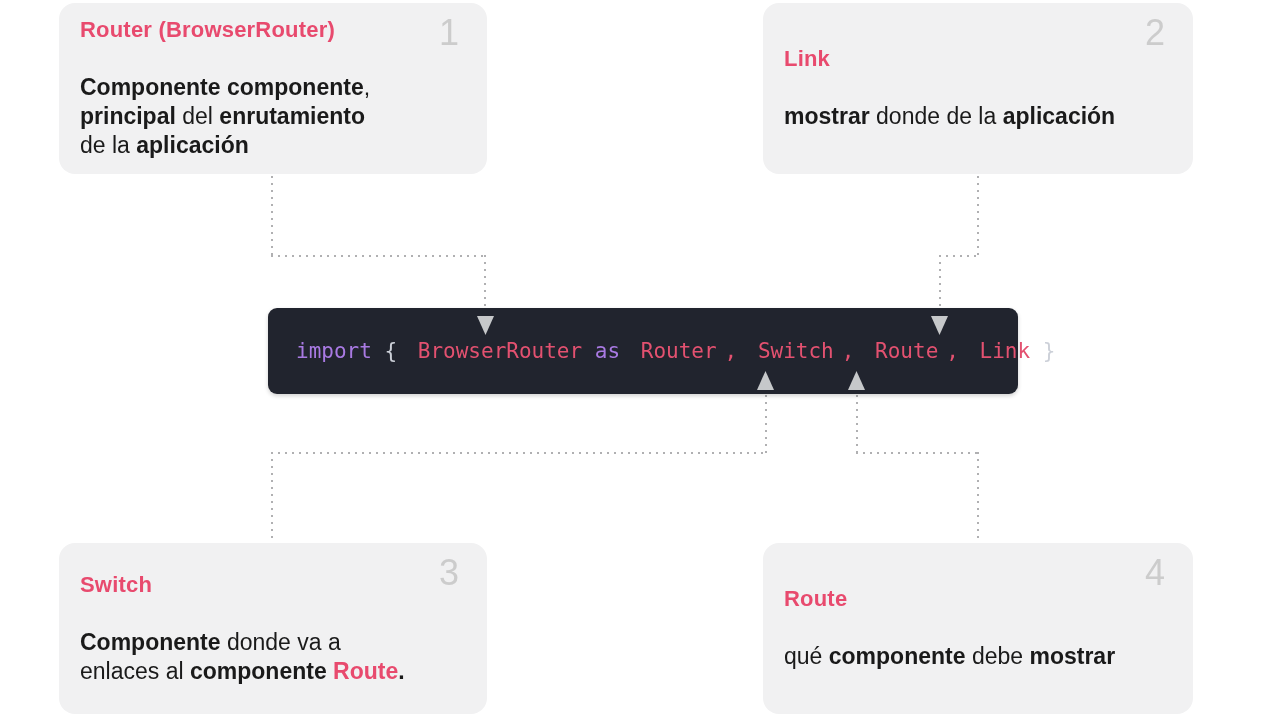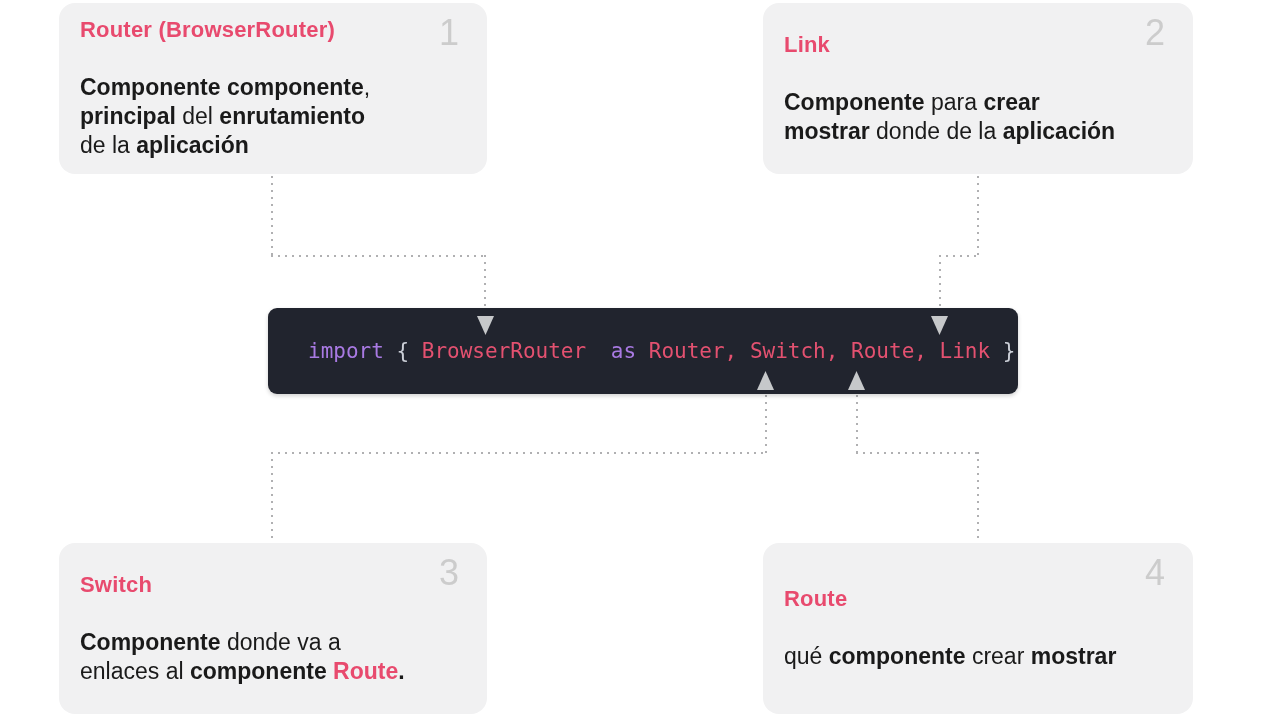--- a/index.html
+++ b/index.html
@@ -58,22 +58,22 @@
     background:var(--code-bg);
     border-radius:9px;
     display:flex;align-items:center;
     padding-left:28px;
     box-shadow:0 2px 4px rgba(0,0,0,.18);
   }
   .code-text{
     font-family:"DejaVu Sans Mono","Liberation Mono",monospace;
     font-size:21px;line-height:1;white-space:pre;
   }
-  .tok-purple{color:var(--code-purple);margin-left:12px;}
-  .tok-pink{color:var(--code-pink);}
+  .tok-purple{color:var(--code-purple);}
+  .tok-pink{color:var(--code-pink);margin-left:8px;}
   .tok-gray{color:var(--code-gray);}
 
   
   .conn{position:absolute;}
   .conn.v{width:2px;background-image:repeating-linear-gradient(to bottom,var(--connector) 0 2px,transparent 2px 7px);}
   .conn.h{height:2px;background-image:repeating-linear-gradient(to right,var(--connector) 0 2px,transparent 2px 7px);}
 
   #c1-v1{left:271px;top:176px;height:80px;}
   #c1-h {left:271px;top:255px;width:215px;}
   #c1-v2{left:484px;top:255px;height:52px;}
@@ -111,39 +111,38 @@
         <div class="line"><span class="b">Componente componente</span><span>,</span></div>
         <div class="line"><span class="b">principal</span><span> del </span><span class="b">enrutamiento</span></div>
         <div class="line"><span>de la </span><span class="b">aplicación</span></div>
       </div>
   </div>
 
   <div class="card card-link">
     <div class="card-number">2</div>
     <div class="card-title">Link</div>
     <div class="card-body">
-        <div class="line"><span class="b">Componente</span><span> para </span><span class="b">crear</span></div>
         <div class="line"><span class="b">mostrar</span><span> donde de la </span><span class="b">aplicación</span></div>
       </div>
   </div>
 
   <div class="card card-switch">
     <div class="card-number">3</div>
     <div class="card-title">Switch</div>
     <div class="card-body">
         <div class="line"><span class="b">Componente</span><span> donde va a</span></div>
         <div class="line"><span>enlaces al </span><span class="b">componente</span><span> </span><span class="b pink">Route</span><span class="b">.</span></div>
       </div>
   </div>
 
   <div class="card card-route">
     <div class="card-number">4</div>
     <div class="card-title">Route</div>
     <div class="card-body">
-        <div class="line"><span>qué </span><span class="b">componente</span><span> crear </span><span class="b">mostrar</span></div>
+        <div class="line"><span>qué </span><span class="b">componente</span><span> debe </span><span class="b">mostrar</span></div>
       </div>
   </div>
 
   <div class="conn v" id="c1-v1"></div>
   <div class="conn h" id="c1-h"></div>
   <div class="conn v" id="c1-v2"></div>
 
   <div class="conn v" id="c2-v1"></div>
   <div class="conn h" id="c2-h"></div>
   <div class="conn v" id="c2-v2"></div>

